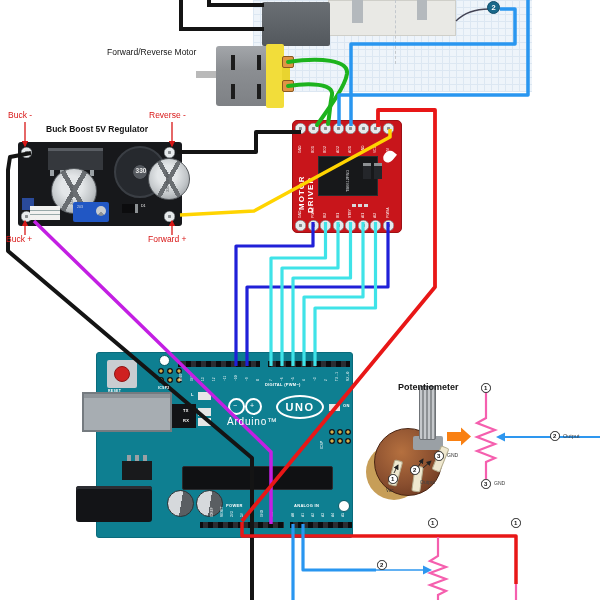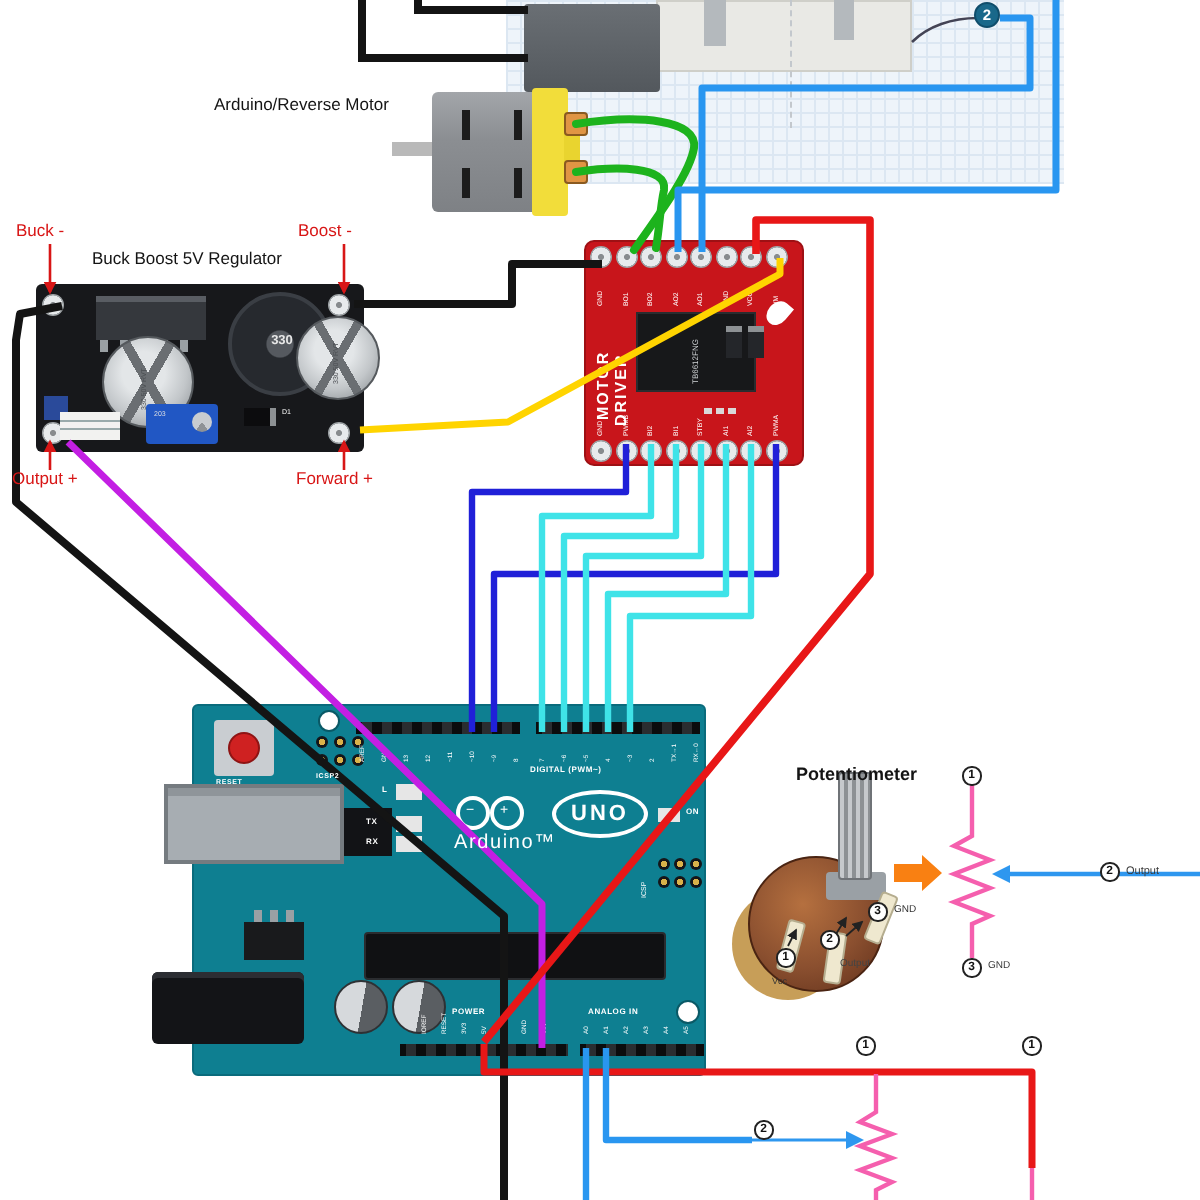--- a/index.html
+++ b/index.html
@@ -41,21 +41,21 @@
   <div class="abs" style="left:196px;top:71px;width:22px;height:7px;background:#b9b9b9;z-index:1;"></div>
   <div class="abs" style="left:216px;top:46px;width:54px;height:60px;background:linear-gradient(180deg,#a3a6aa,#8b8e92 40%,#7e8185);border-radius:3px;z-index:1;"></div>
   <div class="abs" style="left:231px;top:55px;width:4px;height:15px;background:#1c1c1c;z-index:2;"></div>
   <div class="abs" style="left:231px;top:84px;width:4px;height:15px;background:#1c1c1c;z-index:2;"></div>
   <div class="abs" style="left:257px;top:55px;width:4px;height:15px;background:#1c1c1c;z-index:2;"></div>
   <div class="abs" style="left:257px;top:84px;width:4px;height:15px;background:#1c1c1c;z-index:2;"></div>
   <div class="abs" style="left:266px;top:44px;width:18px;height:64px;background:#f2dd3a;border-radius:2px;z-index:1;"></div>
   <div class="abs" style="left:282px;top:64px;width:8px;height:24px;background:#e9d42f;z-index:1;"></div>
   <div class="abs" style="left:282px;top:56px;width:12px;height:12px;background:#e09544;border:1px solid #8a5a20;border-radius:2px;z-index:2;"></div>
   <div class="abs" style="left:282px;top:80px;width:12px;height:12px;background:#e09544;border:1px solid #8a5a20;border-radius:2px;z-index:2;"></div>
-  <span class="lbl" style="left:107px;top:48px;font-size:8.5px;font-weight:500;">Arduino/Reverse Motor</span>
+  <span class="lbl" style="left:107px;top:48px;font-size:8.5px;font-weight:500;">Forward/Reverse Motor</span>
 
   <div class="abs" style="left:18px;top:142px;width:164px;height:84px;background:#17181b;border-radius:3px;z-index:1;"></div>
   <div class="pad" style="left:21px;top:147px;"></div>
   <div class="pad" style="left:164px;top:147px;"></div>
   <div class="pad" style="left:21px;top:211px;"></div>
   <div class="pad" style="left:164px;top:211px;"></div>
   <div class="abs" style="left:48px;top:148px;width:55px;height:22px;background:#35383d;border-top:3px solid #595d63;z-index:2;"></div>
   <div class="abs" style="left:50px;top:170px;width:50px;height:6px;background:repeating-linear-gradient(90deg,#9aa0a4 0 4px,transparent 4px 10px);z-index:2;"></div>
   <div class="abs" style="left:114px;top:146px;width:52px;height:52px;border-radius:50%;background:radial-gradient(circle,#55595f 0 19%,#26292e 21% 100%);border:2px solid #3a3e44;z-index:2;"></div>
   <div class="lbl" style="left:128px;top:167px;width:26px;text-align:center;font-size:6.5px;color:#e8e8e8;font-weight:700;">330</div>
@@ -63,24 +63,24 @@
   <span class="vl" style="left:70px;top:205px;font-size:3.5px;color:#4a4e52;z-index:4;">330 50V RVT</span>
   <div class="rcap" style="left:148px;top:158px;width:42px;height:42px;"></div>
   <span class="vl" style="left:166px;top:192px;font-size:3.5px;color:#4a4e52;z-index:4;">330 50V RVT</span>
   <div class="abs" style="left:73px;top:202px;width:36px;height:20px;background:#2157c4;border-radius:2px;z-index:3;"></div>
   <div class="abs" style="left:96px;top:206px;width:10px;height:10px;border-radius:50%;background:conic-gradient(#c8ccd0 0 40%,#8e9296 40% 60%,#c8ccd0 60% 100%);z-index:4;"></div>
   <span class="lbl" style="left:77px;top:206px;font-size:3.5px;color:#d9dde2;">203</span>
   <div class="abs" style="left:22px;top:198px;width:12px;height:12px;background:#2a4a9a;z-index:2;"></div>
   <div class="abs" style="left:30px;top:206px;width:30px;height:14px;background:#f2f2f0;z-index:3;background-image:linear-gradient(transparent 4px,#9aa 4px 5px,transparent 5px,transparent 8px,#9aa 8px 9px,transparent 9px);"></div>
   <div class="abs" style="left:122px;top:204px;width:16px;height:9px;background:#0c0c0e;border-right:3px solid #8d9194;z-index:3;"></div>
   <span class="lbl" style="left:141px;top:205px;font-size:3.5px;color:#fff;">D1</span>
-  <span class="lbl" style="left:46px;top:125px;font-size:8.5px;font-weight:400;">Buck Boost 5V Regulator</span>
+  <span class="lbl" style="left:46px;top:125px;font-size:8.5px;font-weight:700;">Buck Boost 5V Regulator</span>
   <span class="lbl red" style="left:8px;top:111px;font-size:8.5px;">Buck -</span>
-  <span class="lbl red" style="left:149px;top:111px;font-size:8.5px;">Boost -</span>
-  <span class="lbl red" style="left:6px;top:235px;font-size:8.5px;">Output +</span>
+  <span class="lbl red" style="left:149px;top:111px;font-size:8.5px;">Reverse -</span>
+  <span class="lbl red" style="left:6px;top:235px;font-size:8.5px;">Buck +</span>
   <span class="lbl red" style="left:148px;top:235px;font-size:8.5px;">Forward +</span>
 
   <div class="abs" style="left:292px;top:120px;width:110px;height:113px;background:#c8151b;border:1px solid #9e1014;border-radius:5px;z-index:1;"></div>
   <div class="pad" style="left:295px;top:122.5px;"></div>
   <div class="pad" style="left:307.5px;top:122.5px;"></div>
   <div class="pad" style="left:320px;top:122.5px;"></div>
   <div class="pad" style="left:332.5px;top:122.5px;"></div>
   <div class="pad" style="left:345px;top:122.5px;"></div>
   <div class="pad" style="left:357.5px;top:122.5px;"></div>
   <div class="pad" style="left:370px;top:122.5px;"></div>

